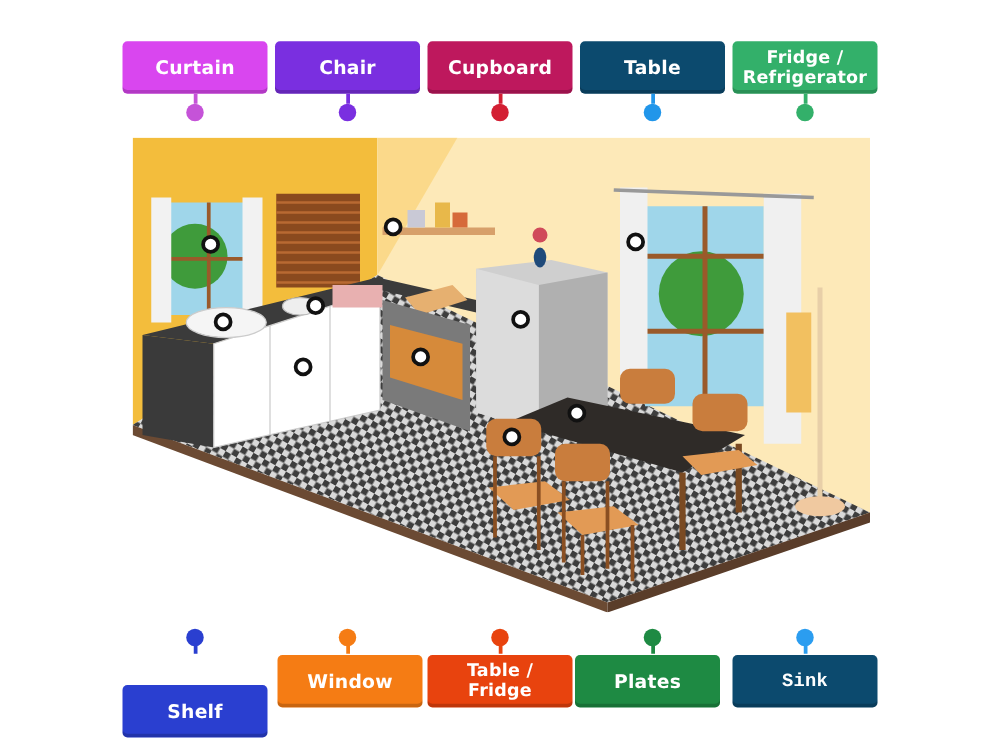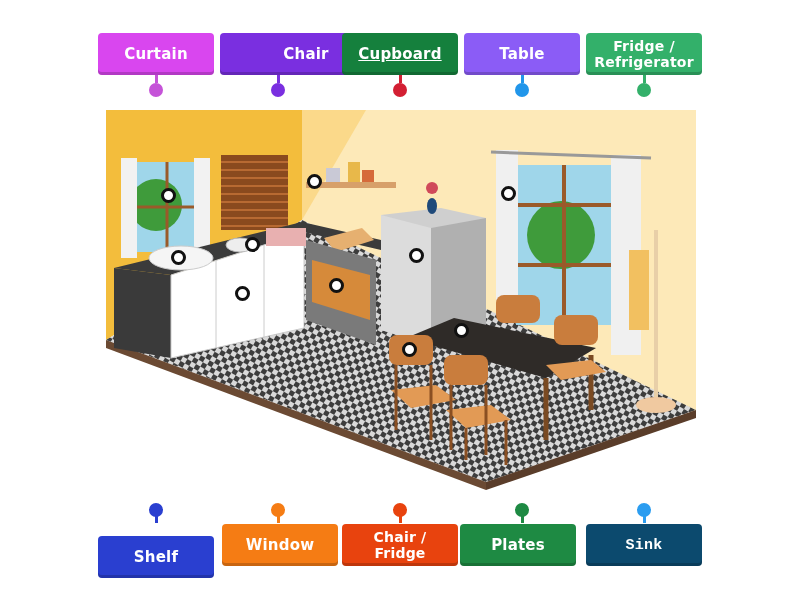--- a/index.html
+++ b/index.html
@@ -14,33 +14,33 @@
 </head>
 <body>
 
 <div>
   <div class="label" style="left:98px;top:33px;background:#d946ef;">
       <span>Curtain</span>
     </div>
   <div class="stem" style="left:155px;top:75px;background:#c553d8;"></div>
   <div class="pin" style="left:149px;top:83px;background:#c553d8;"></div>
 
-  <div class="label" style="left:220px;top:33px;background:#7a2fe0;padding-left:28px;">
+  <div class="label" style="left:220px;top:33px;background:#7a2fe0;">
       <span>Chair</span>
     </div>
   <div class="stem" style="left:277px;top:75px;background:#7a2fe0;"></div>
   <div class="pin" style="left:271px;top:83px;background:#7a2fe0;"></div>
 
-  <div class="label" style="left:342px;top:33px;background:#15803d;text-decoration:underline;">
+  <div class="label" style="left:342px;top:33px;background:#be185d;">
       <span>Cupboard</span>
     </div>
   <div class="stem" style="left:399px;top:75px;background:#d31f33;"></div>
   <div class="pin" style="left:393px;top:83px;background:#d31f33;"></div>
 
-  <div class="label" style="left:464px;top:33px;background:#8b5cf6;justify-content:center;">
+  <div class="label" style="left:464px;top:33px;background:#0c4a6e;justify-content:center;">
       <span>Table</span>
     </div>
   <div class="stem" style="left:521px;top:75px;background:#2196ea;"></div>
   <div class="pin" style="left:515px;top:83px;background:#2196ea;"></div>
 
   <div class="label two" style="left:586px;top:33px;background:#33b06a;flex-direction:column;">
       <span>Fridge /</span>
       <span>Refrigerator</span>
     </div>
   <div class="stem" style="left:643px;top:75px;background:#33b06a;"></div>
@@ -161,34 +161,34 @@
   <div class="hot" style="left:416px;top:255px;"></div>
   <div class="hot" style="left:336px;top:285px;"></div>
   <div class="hot" style="left:242px;top:293px;"></div>
   <div class="hot" style="left:461px;top:330px;"></div>
   <div class="hot" style="left:409px;top:349px;"></div>
 </div>
 
 <div>
   <div class="pin" style="left:149px;top:503px;background:#2a3fd0;"></div>
   <div class="stem" style="left:155px;top:515px;background:#2a3fd0;"></div>
-  <div class="label" style="left:98px;top:536px;background:#2a3fd0;text-align:right;">
+  <div class="label" style="left:98px;top:548px;background:#2a3fd0;text-align:right;">
       <span>Shelf</span>
     </div>
 
   <div class="pin" style="left:271px;top:503px;background:#f57c14;"></div>
   <div class="stem" style="left:277px;top:515px;background:#f57c14;"></div>
   <div class="label" style="left:222px;top:524px;background:#f57c14;">
       <span>Window</span>
     </div>
 
   <div class="pin" style="left:393px;top:503px;background:#e8430e;"></div>
   <div class="stem" style="left:399px;top:515px;background:#e8430e;"></div>
   <div class="label two" style="left:342px;top:524px;background:#e8430e;flex-direction:column;">
-      <span>Chair /</span>
+      <span>Table /</span>
       <span>Fridge</span>
     </div>
 
   <div class="pin" style="left:515px;top:503px;background:#1e8a43;"></div>
   <div class="stem" style="left:521px;top:515px;background:#1e8a43;"></div>
   <div class="label" style="left:460px;top:524px;background:#1e8a43;">
       <span>Plates</span>
     </div>
 
   <div class="pin" style="left:637px;top:503px;background:#2b9df0;"></div>

